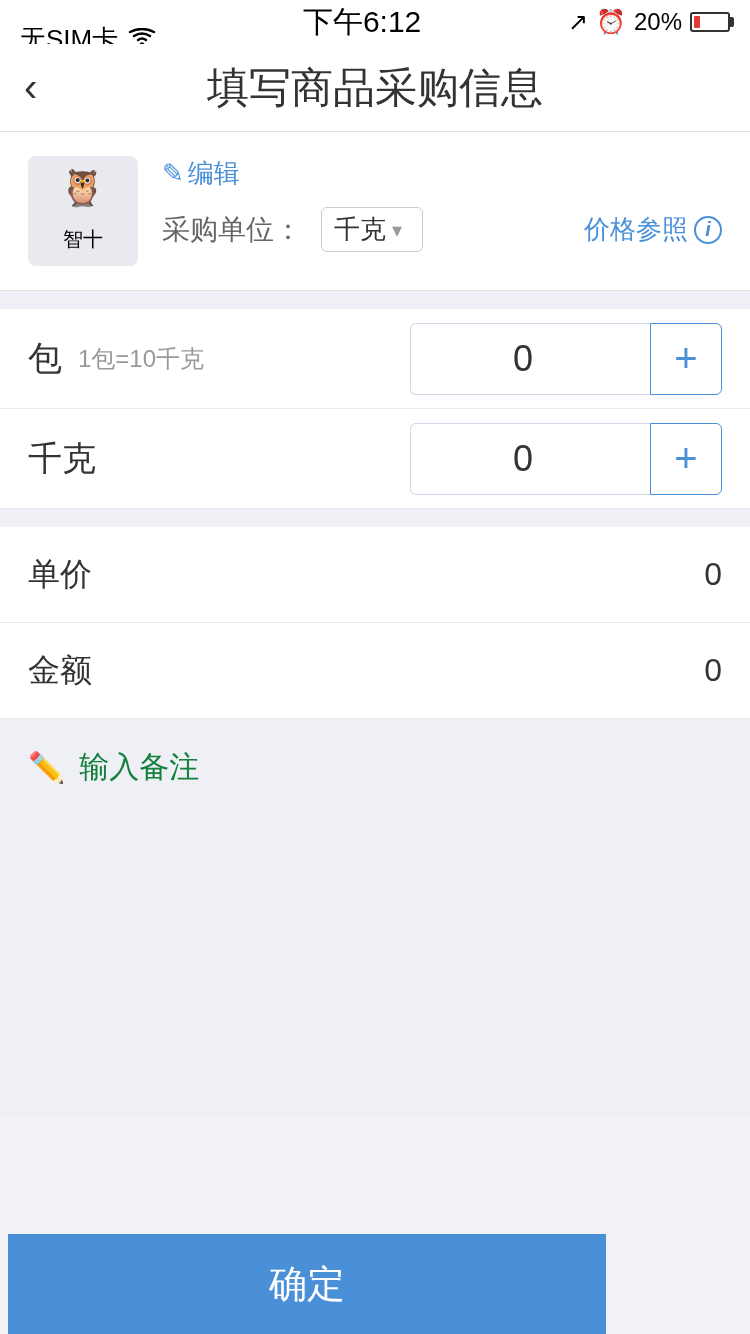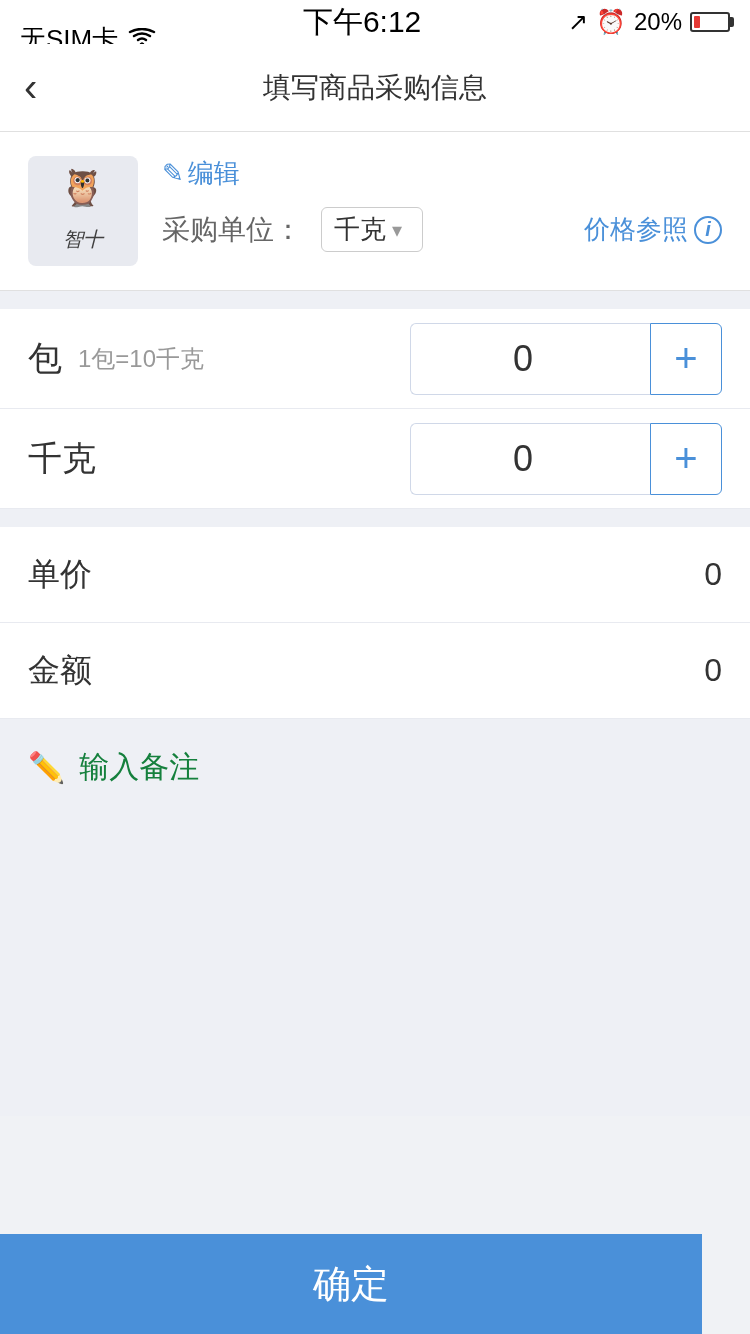--- a/index.html
+++ b/index.html
@@ -86,21 +86,21 @@
       border-bottom: 1px solid #e0e0e0;
     }
     .nav-back {
       position: absolute;
       left: 24px;
       font-size: 40px;
       color: #333;
       cursor: pointer;
     }
     .nav-title {
-      font-size: 28px;
+      font-size: 42px;
       font-weight: 500;
       color: #333;
       text-align: right;
     }
 
     
     .content {
       width: 100%;
     }
 
@@ -125,23 +125,22 @@
       flex-shrink: 0;
       margin-right: 24px;
     }
     .product-image .owl-icon {
       font-size: 36px;
       color: #5a6a8a;
       line-height: 1;
     }
     .product-image .owl-text {
       font-size: 20px;
-      color: #404040;
+      color: #000000;
       margin-top: 20px;
-      font-style: italic;
     }
     .product-info {
       flex: 1;
     }
     .product-name-row {
       display: flex;
       align-items: center;
       justify-content: space-between;
       margin-bottom: 16px;
     }
@@ -322,22 +321,22 @@
     .main-area {
       background: #eef0f5;
       flex: 1;
       min-height: 280px;
     }
 
     
     .confirm-btn {
       position: fixed;
       bottom: 0;
-      left: 0;
-      width: 702px;
+      left: 8px;
+      width: 598px;
       height: 100px;
       background: #4a90d9;
       color: #fff;
       font-size: 38px;
       border: none;
       cursor: pointer;
       display: flex;
       align-items: center;
       justify-content: center;
     }

